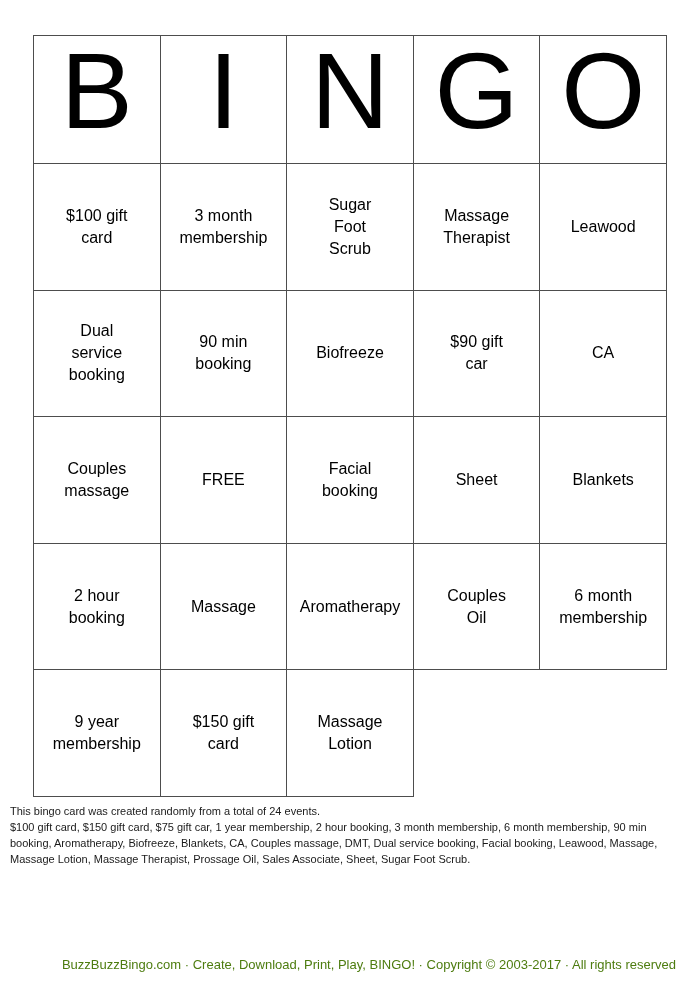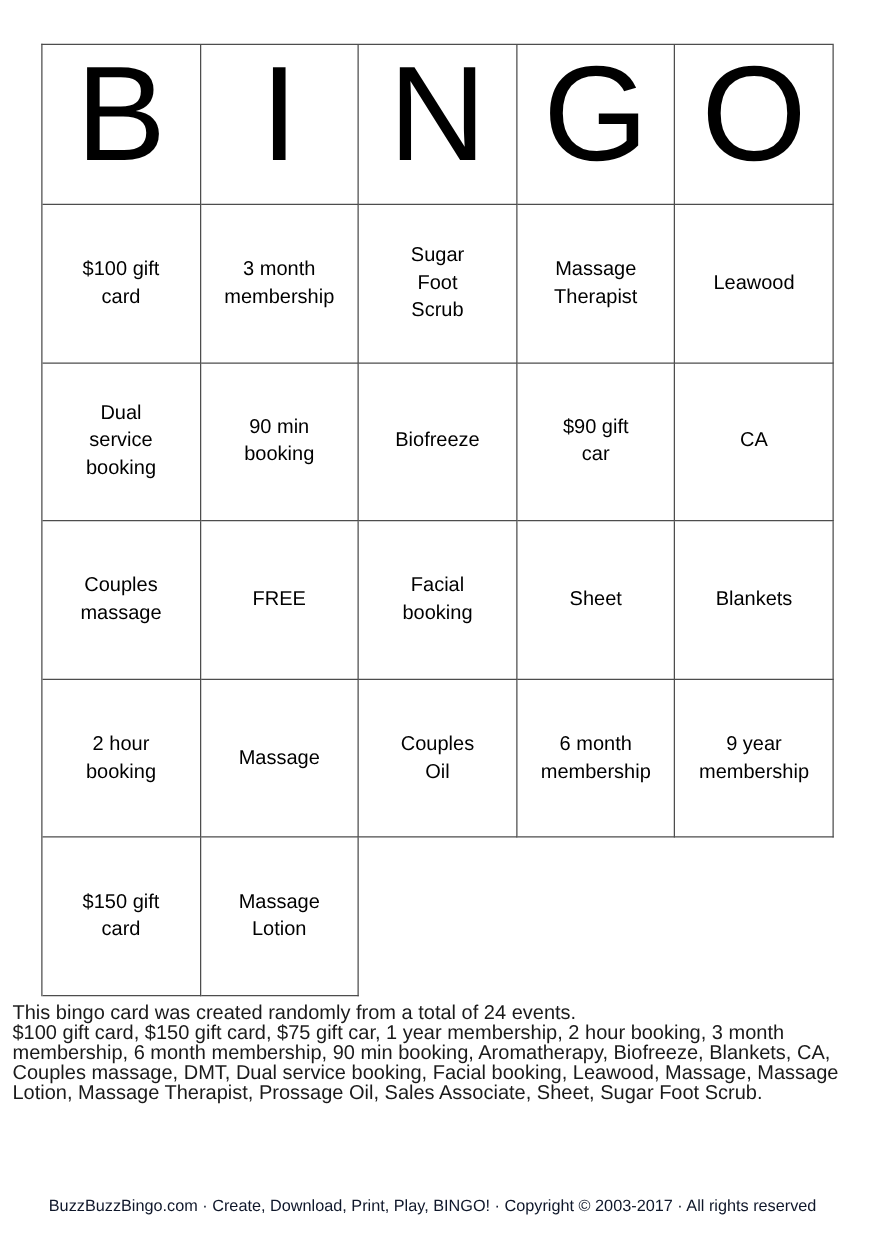--- a/index.html
+++ b/index.html
@@ -49,31 +49,32 @@
     font-size: 16px;
     line-height: 22px;
     white-space: pre-line;
     padding: 2px;
   }
   .footer-notes {
     position: absolute;
     left: 10px;
     right: 8px;
     top: 803px;
-    font-size: 16px;
+    font-size: 11px;
     line-height: 16px;
     color: #1a1a1a;
   }
   .copyright {
     position: absolute;
     left: 0;
     right: 0;
     bottom: 17px;
+    text-align: center;
     font-size: 13px;
-    color: #0f172a;
+    color: #4d7c0f;
     margin-left: 39px;
   }
 </style>
 </head>
 <body>
 
 <div class="page">
 
   <div class="card-grid">
 
@@ -108,20 +109,21 @@
 massage</div>
     <div class="cell body-cell">FREE</div>
     <div class="cell body-cell">Facial
 booking</div>
     <div class="cell body-cell">Sheet</div>
 
     <div class="cell body-cell">Blankets</div>
     <div class="cell body-cell">2 hour
 booking</div>
     <div class="cell body-cell">Massage</div>
+    <div class="cell body-cell">Aromatherapy</div>
     <div class="cell body-cell">Couples
 Oil</div>
 
     <div class="cell body-cell">6 month
 membership</div>
     <div class="cell body-cell">9 year
 membership</div>
     <div class="cell body-cell">$150 gift
 card</div>
     <div class="cell body-cell">Massage

